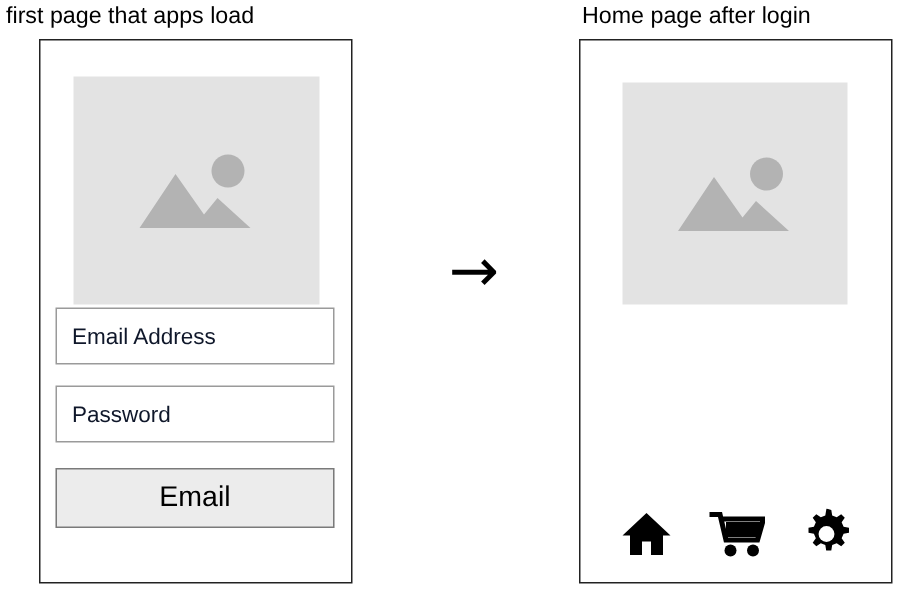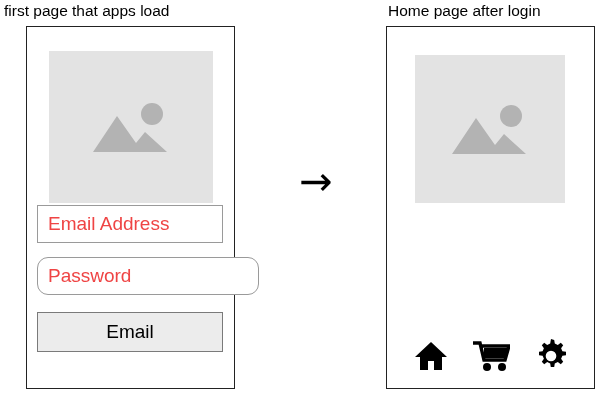--- a/index.html
+++ b/index.html
@@ -77,35 +77,34 @@
 
   
   .field {
     position: absolute;
     box-sizing: border-box;
     border: 1.5px solid #9a9a9a;
     background: #ffffff;
     display: flex;
     align-items: center;
     padding-left: 10px;
-    color: #ef4444;
-    font-size: 19px;
+    color: #0f172a;
+    font-size: 15px;
   }
   #email-field {
     left: 10px;
     top: 178px;
     width: 186px;
     height: 38px;
   }
   #password-field {
     left: 10px;
     top: 230px;
-    width: 222px;
+    width: 186px;
     height: 38px;
-    border-radius: 11px;
   }
 
   
   #login-button {
     position: absolute;
     left: 10px;
     top: 285px;
     width: 186px;
     height: 40px;
     box-sizing: border-box;

